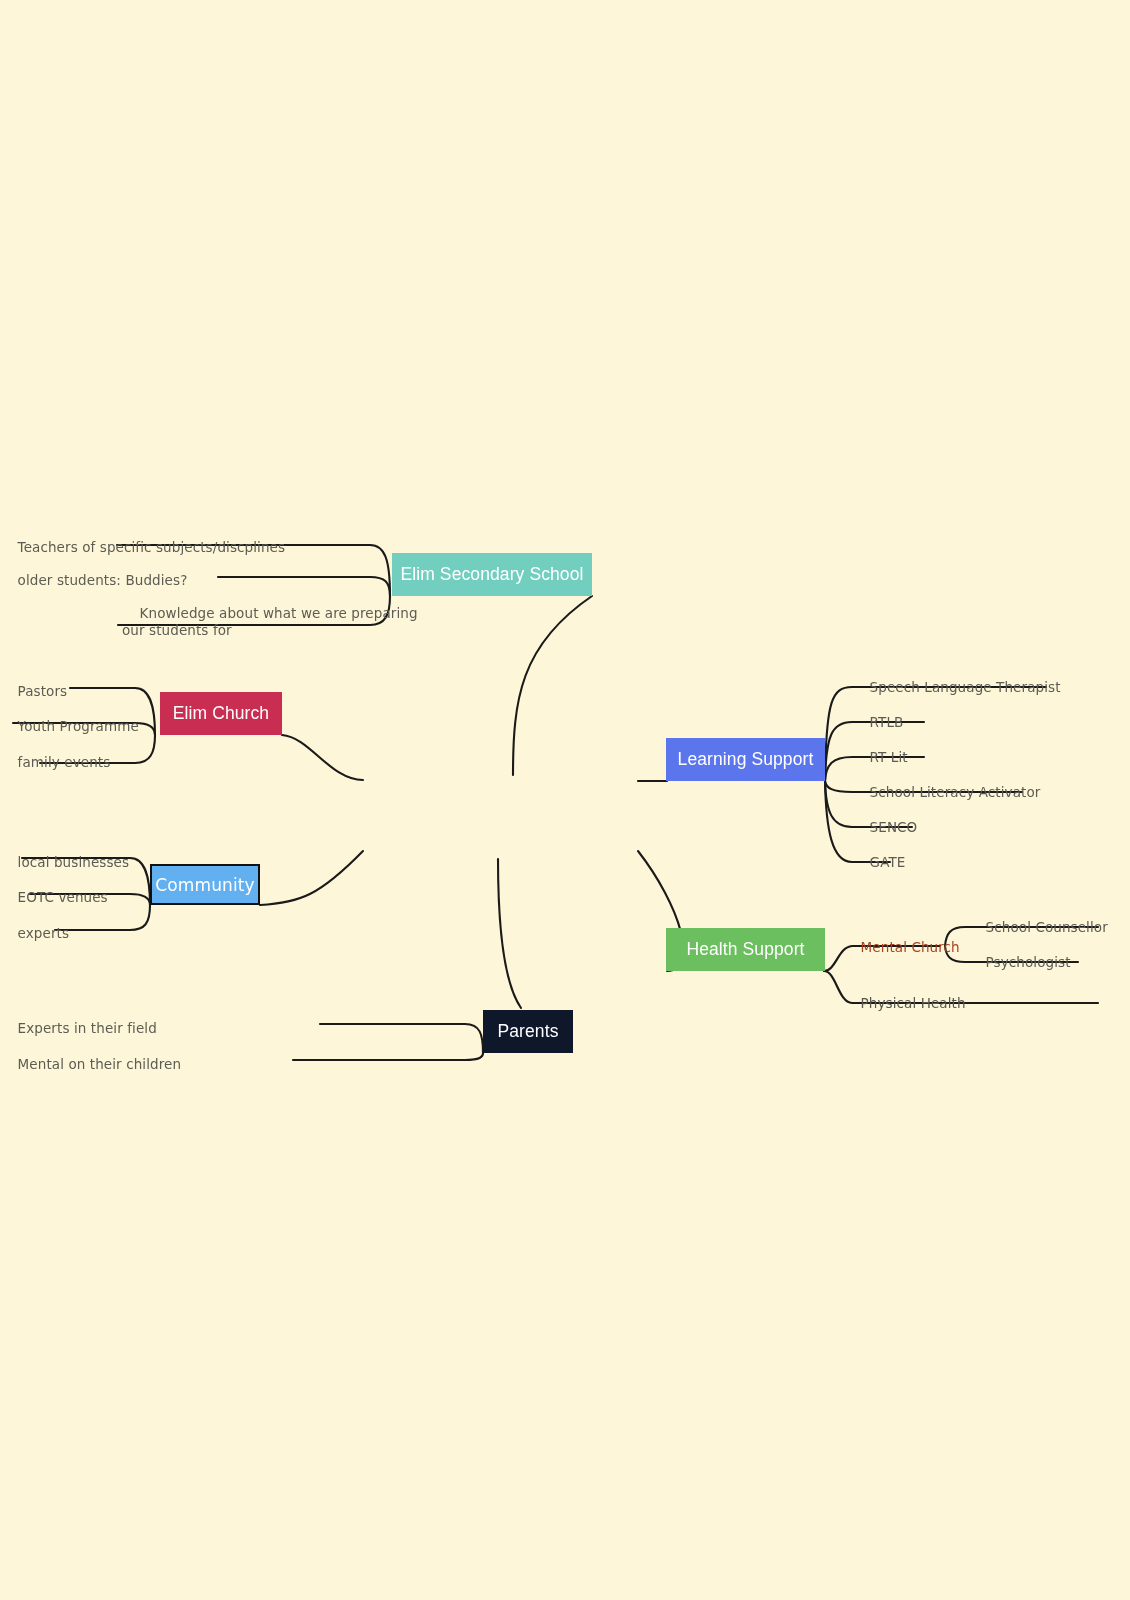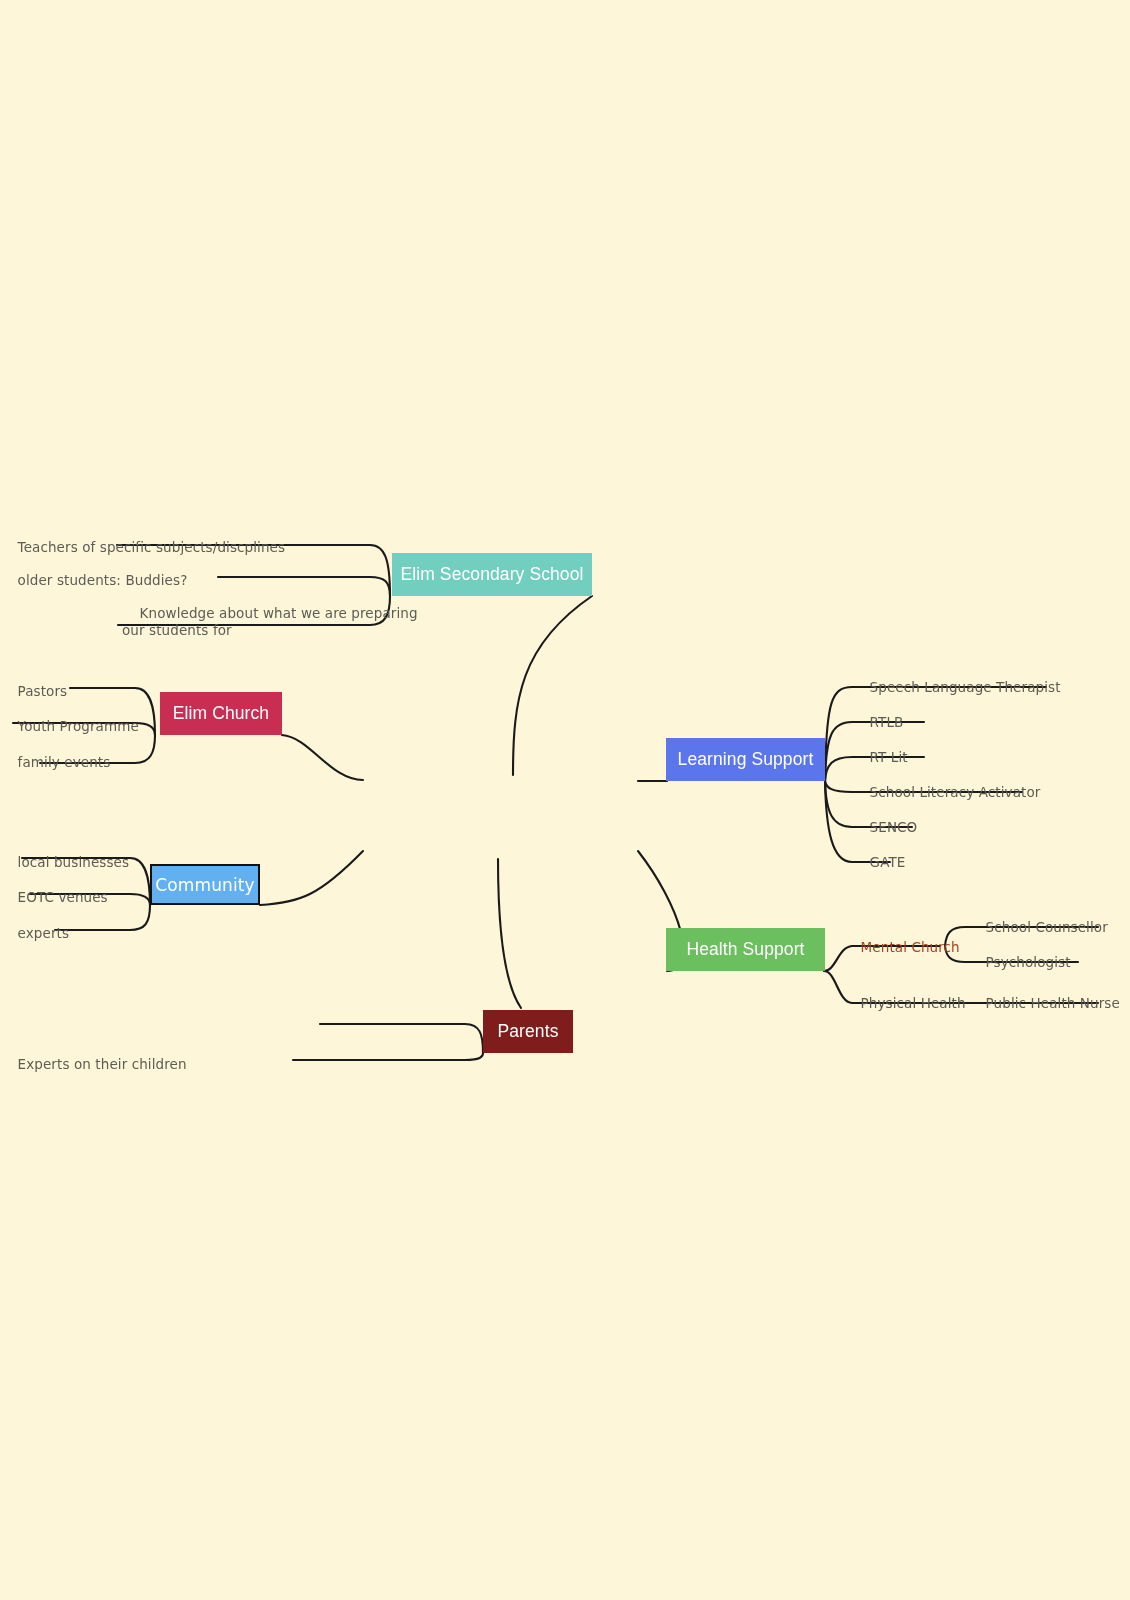--- a/index.html
+++ b/index.html
@@ -130,21 +130,21 @@
   </div>
 
   <div class="node branch-node" style="left:160px; top:692px; width:122px; height:43px; background:#ca2d52;">
     <span>Elim Church</span>
   </div>
 
   <div class="node branch-node hand bordered" style="left:150px; top:864px; width:110px; height:41px; background:#63b0f0;">
     <span>Community</span>
   </div>
 
-  <div class="node branch-node" style="left:483px; top:1010px; width:90px; height:43px; background:#7f1d1d;">
+  <div class="node branch-node" style="left:483px; top:1010px; width:90px; height:43px; background:#0f172a;">
     <span>Parents</span>
   </div>
 
   <div class="node branch-node" style="left:666px; top:738px; width:159px; height:43px; background:#5b76ed;">
     <span>Learning Support</span>
   </div>
 
   <div class="node branch-node" style="left:666px; top:928px; width:159px; height:43px; background:#6cbf5f;">
     <span>Health Support</span>
   </div>
@@ -173,22 +173,25 @@
   <div class="leaf l-left" style="left:0px; top:838px; width:130px;">
     <span>local businesses</span>
   </div>
   <div class="leaf l-left" style="left:0px; top:873px; width:130px;">
     <span>EOTC venues</span>
   </div>
   <div class="leaf l-left" style="left:0px; top:909px; width:130px;">
     <span>experts</span>
   </div>
 
+  <div class="leaf l-left" style="left:0px; top:1004px; width:465px;">
+    <span>Experts in their field</span>
+  </div>
   <div class="leaf l-left" style="left:0px; top:1040px; width:465px;">
-    <span>Experts on their children</span>
+    <span>Mental on their children</span>
   </div>
 
   <div class="leaf l-right" style="left:852px; top:663px;">
     <span>Speech Language Therapist</span>
   </div>
   <div class="leaf l-right" style="left:852px; top:698px;">
     <span>RTLB</span>
   </div>
   <div class="leaf l-right" style="left:852px; top:733px;">
     <span>RT Lit</span>
@@ -208,17 +211,14 @@
   </div>
   <div class="leaf l-right mid" style="left:843px; top:979px;">
     <span>Physical Health</span>
   </div>
   <div class="leaf l-right" style="left:968px; top:903px;">
     <span>School Counsellor</span>
   </div>
   <div class="leaf l-right" style="left:968px; top:938px;">
     <span>Psychologist</span>
   </div>
-  <div class="leaf l-right" style="left:968px; top:979px;">
-    <span>Public Health Nurse</span>
-  </div>
 
 </div>
 
 </body></html>

